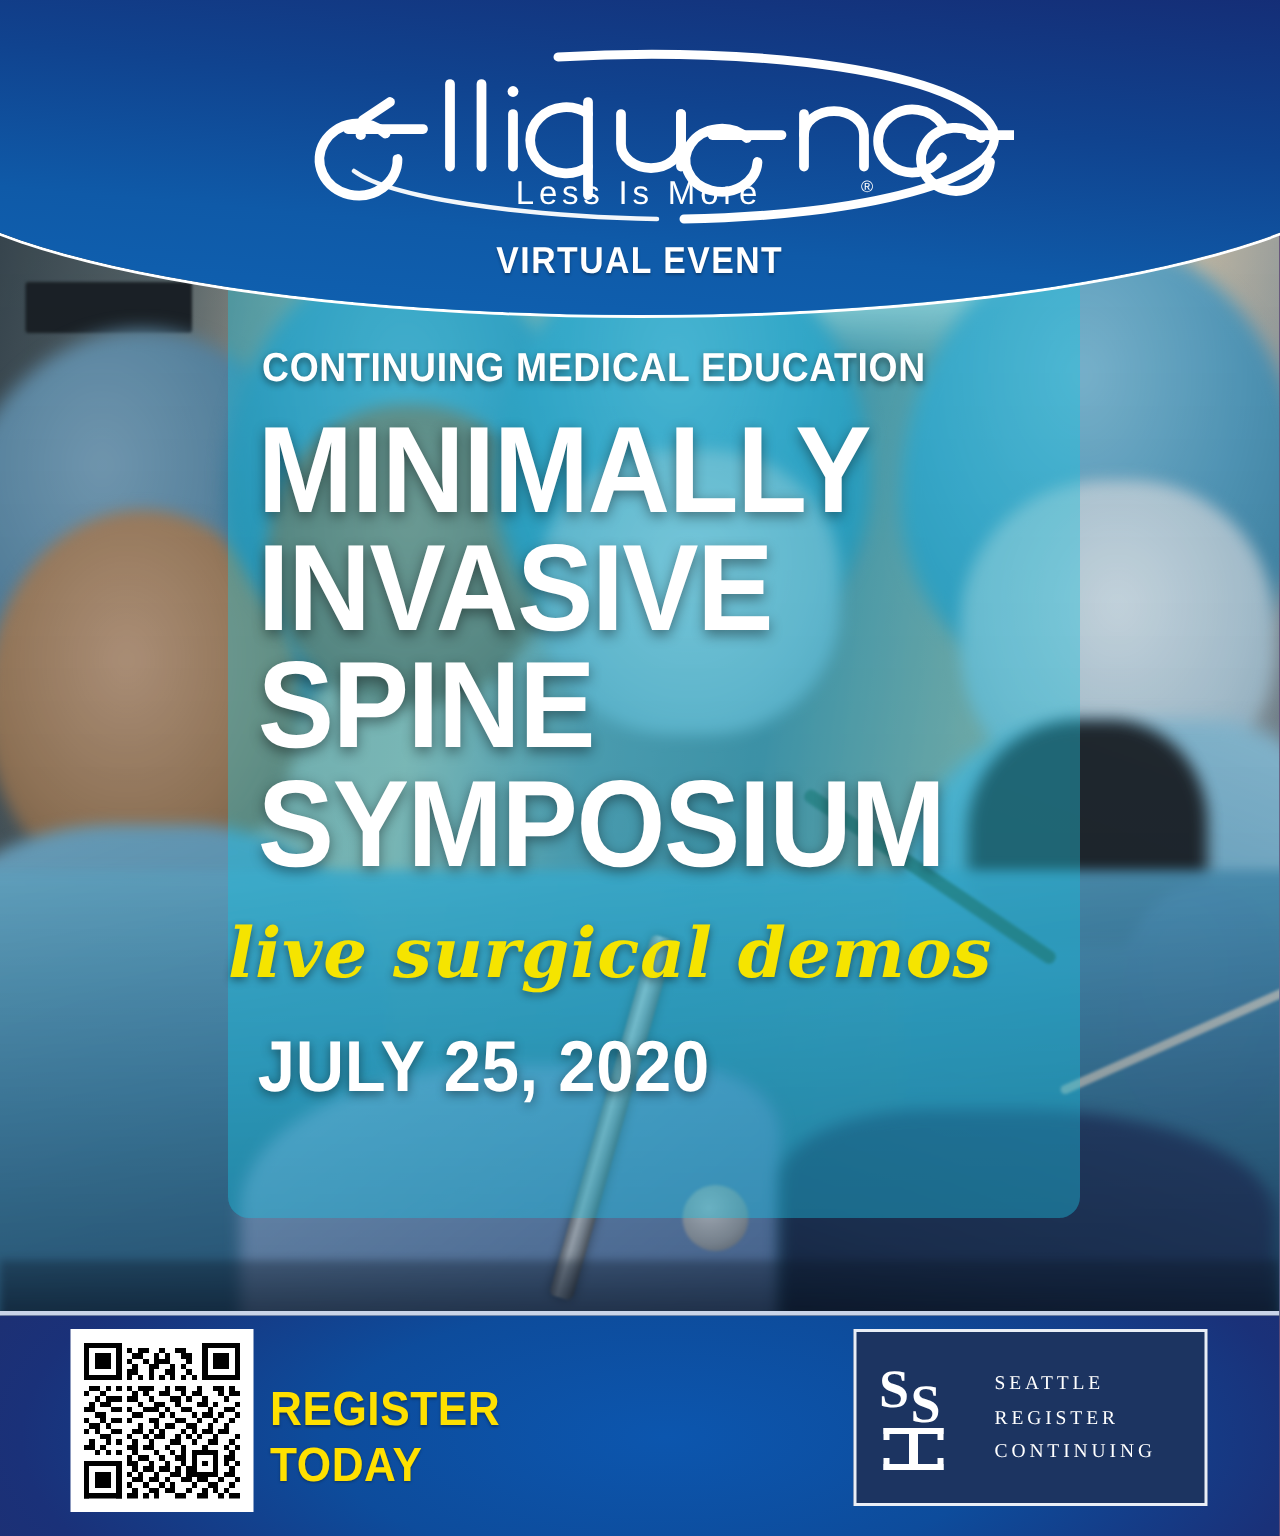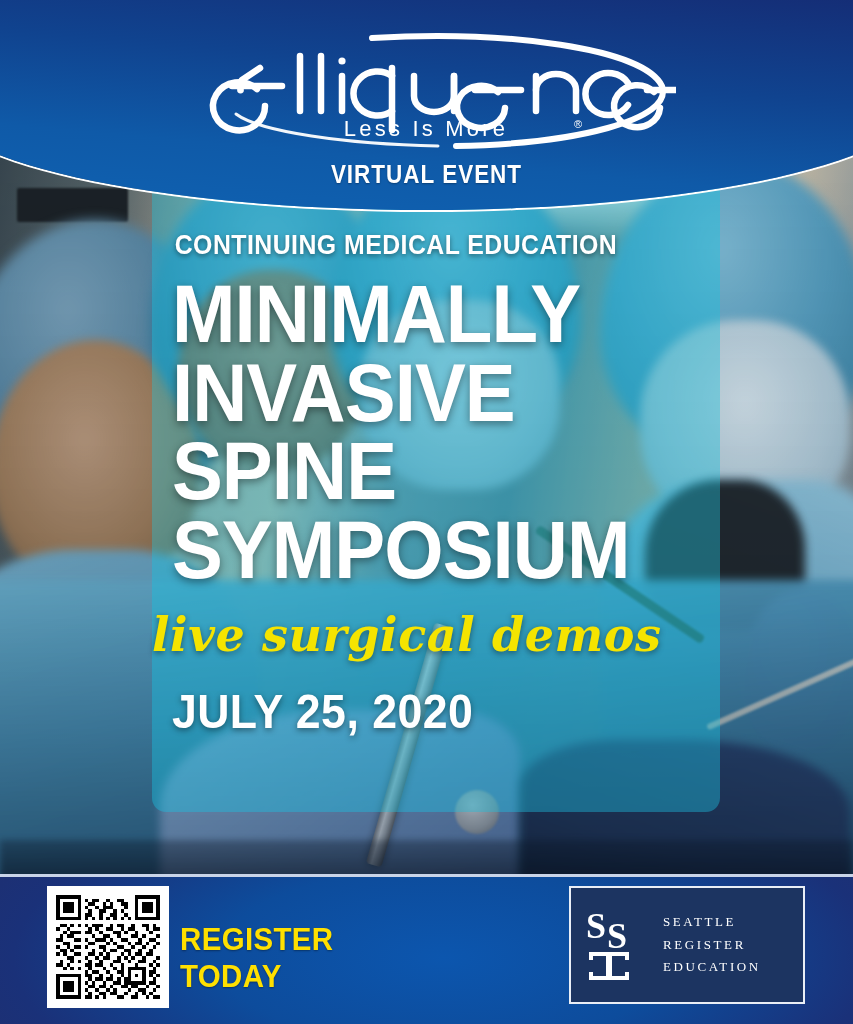--- a/index.html
+++ b/index.html
@@ -703,17 +703,17 @@
         <rect x="4" y="72" width="40" height="4"></rect>
         <rect x="4" y="48" width="4" height="8"></rect>
         <rect x="40" y="48" width="4" height="8"></rect>
         <rect x="4" y="68" width="4" height="8"></rect>
         <rect x="40" y="68" width="4" height="8"></rect>
       </g>
     </svg>
     <div class="ssf-text">
       <span>SEATTLE</span>
       <span>REGISTER</span>
-      <span>EDUCATION</span>
+      <span>CONTINUING</span>
     </div>
   </div>
 
 </div>
 
 </body></html>

